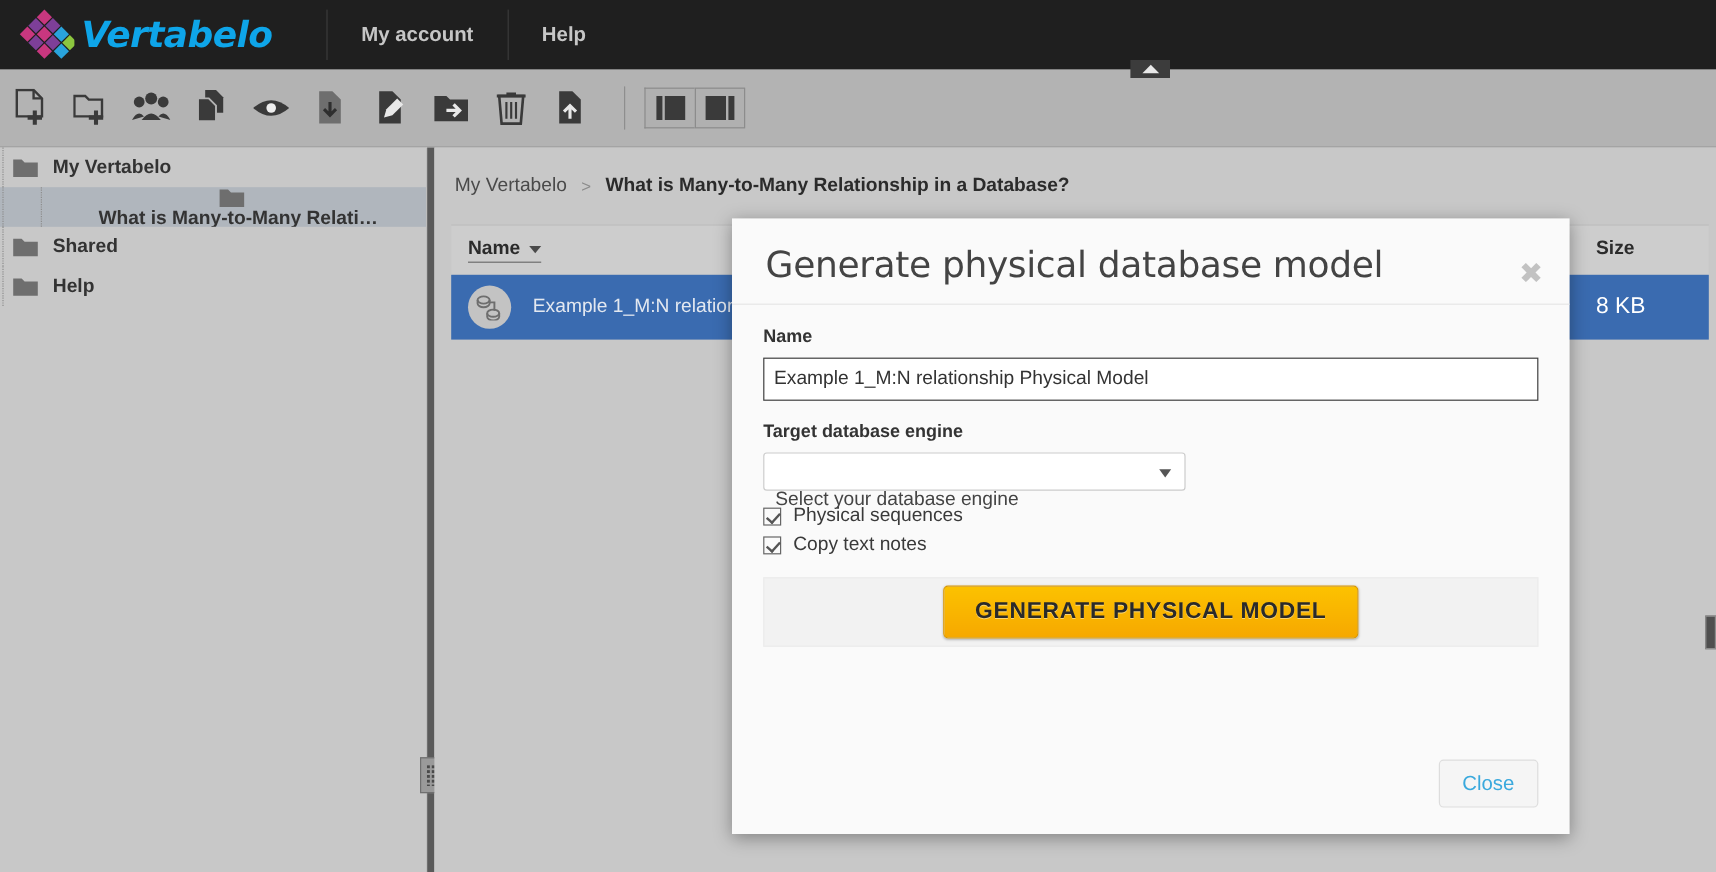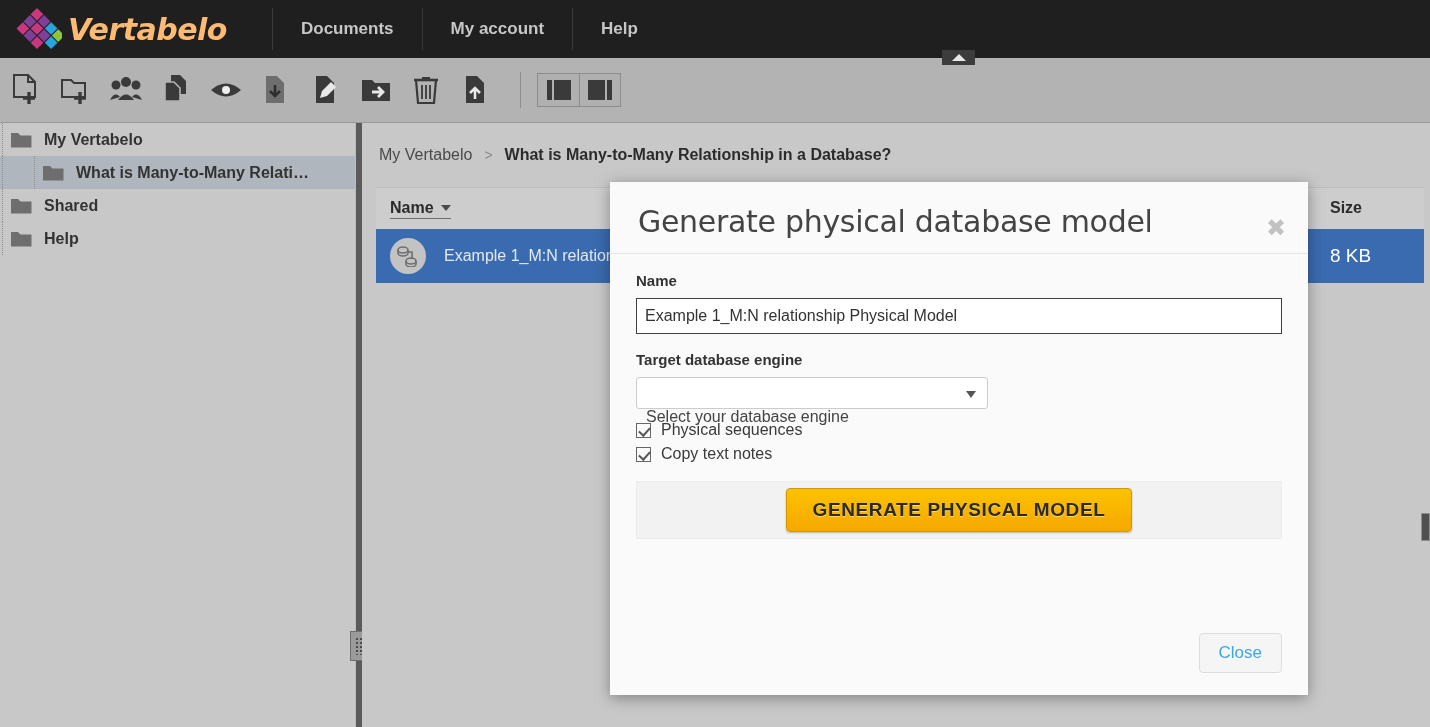--- a/index.html
+++ b/index.html
@@ -14,21 +14,21 @@
 
   
   .topnav {
     position: absolute; left: 0; top: 0; width: 1430px; height: 58px;
     background: #1f1f1f;
     display: flex; align-items: center;
   }
   .logo-wrap { display: flex; align-items: center; margin-left: 12px; }
   .logo-mark { width: 50px; height: 46px; }
   .logo-text {
-    color: #fdba74; font-size: 30px; font-weight: bold;
+    color: #0ea5e9; font-size: 30px; font-weight: bold;
     font-style: italic; letter-spacing: -0.5px; margin-left: 6px;
     font-family: "DejaVu Sans", sans-serif;
   }
   .nav-items { display: flex; align-items: center; margin-left: 45px; height: 42px; }
   .nav-item {
     color: #c6c6c6; font-size: 17px; font-weight: bold;
     padding: 0 28px; height: 42px; line-height: 42px;
     cursor: pointer; white-space: nowrap;
     border-right: 1px solid #3a3a3a;
   }
@@ -88,21 +88,21 @@
   
   .sidebar {
     position: absolute; left: 0; top: 0; width: 356px; height: 604px;
     background: #c8c8c8;
     border-right: 1px solid #bdbdbd;
   }
   .tree-item {
     display: flex; align-items: center; height: 33px;
     padding-left: 10px; cursor: pointer; position: relative;
   }
-  .tree-item.selected { background: #b0b6bd; }
+  .tree-item.selected { background: #b0b6bd; flex-direction: column; }
   .tree-item.indent { padding-left: 42px; }
   .tree-guide {
     position: absolute; left: 2px; top: 0; width: 1px; height: 33px;
     border-left: 1px dotted #8d8d8d;
   }
   .tree-guide.second { left: 34px; }
   .folder-icon { margin-right: 12px; display: flex; }
   .tree-label {
     font-size: 16px; font-weight: bold; color: #333;
     white-space: nowrap; overflow: hidden;
@@ -273,21 +273,20 @@
           <rect x="20" y="10" width="9" height="9" fill="#7d3f98"></rect>
           <rect x="30" y="10" width="9" height="9" fill="#29a3dc"></rect>
           <rect x="0" y="20" width="9" height="9" fill="#c9377f"></rect>
           <rect x="10" y="20" width="9" height="9" fill="#7d3f98"></rect>
           <rect x="20" y="20" width="9" height="9" fill="#c9377f"></rect>
         </g>
       </svg>
       <span class="logo-text">Vertabelo</span>
     </div>
     <div class="nav-items">
-      <div class="nav-item">Documents</div>
       <div class="nav-item">My account</div>
       <div class="nav-item help">
         <span>Help</span>
         <span class="caret-down"></span>
       </div>
     </div>
   </div>
 
   <div class="toolbar">
 

